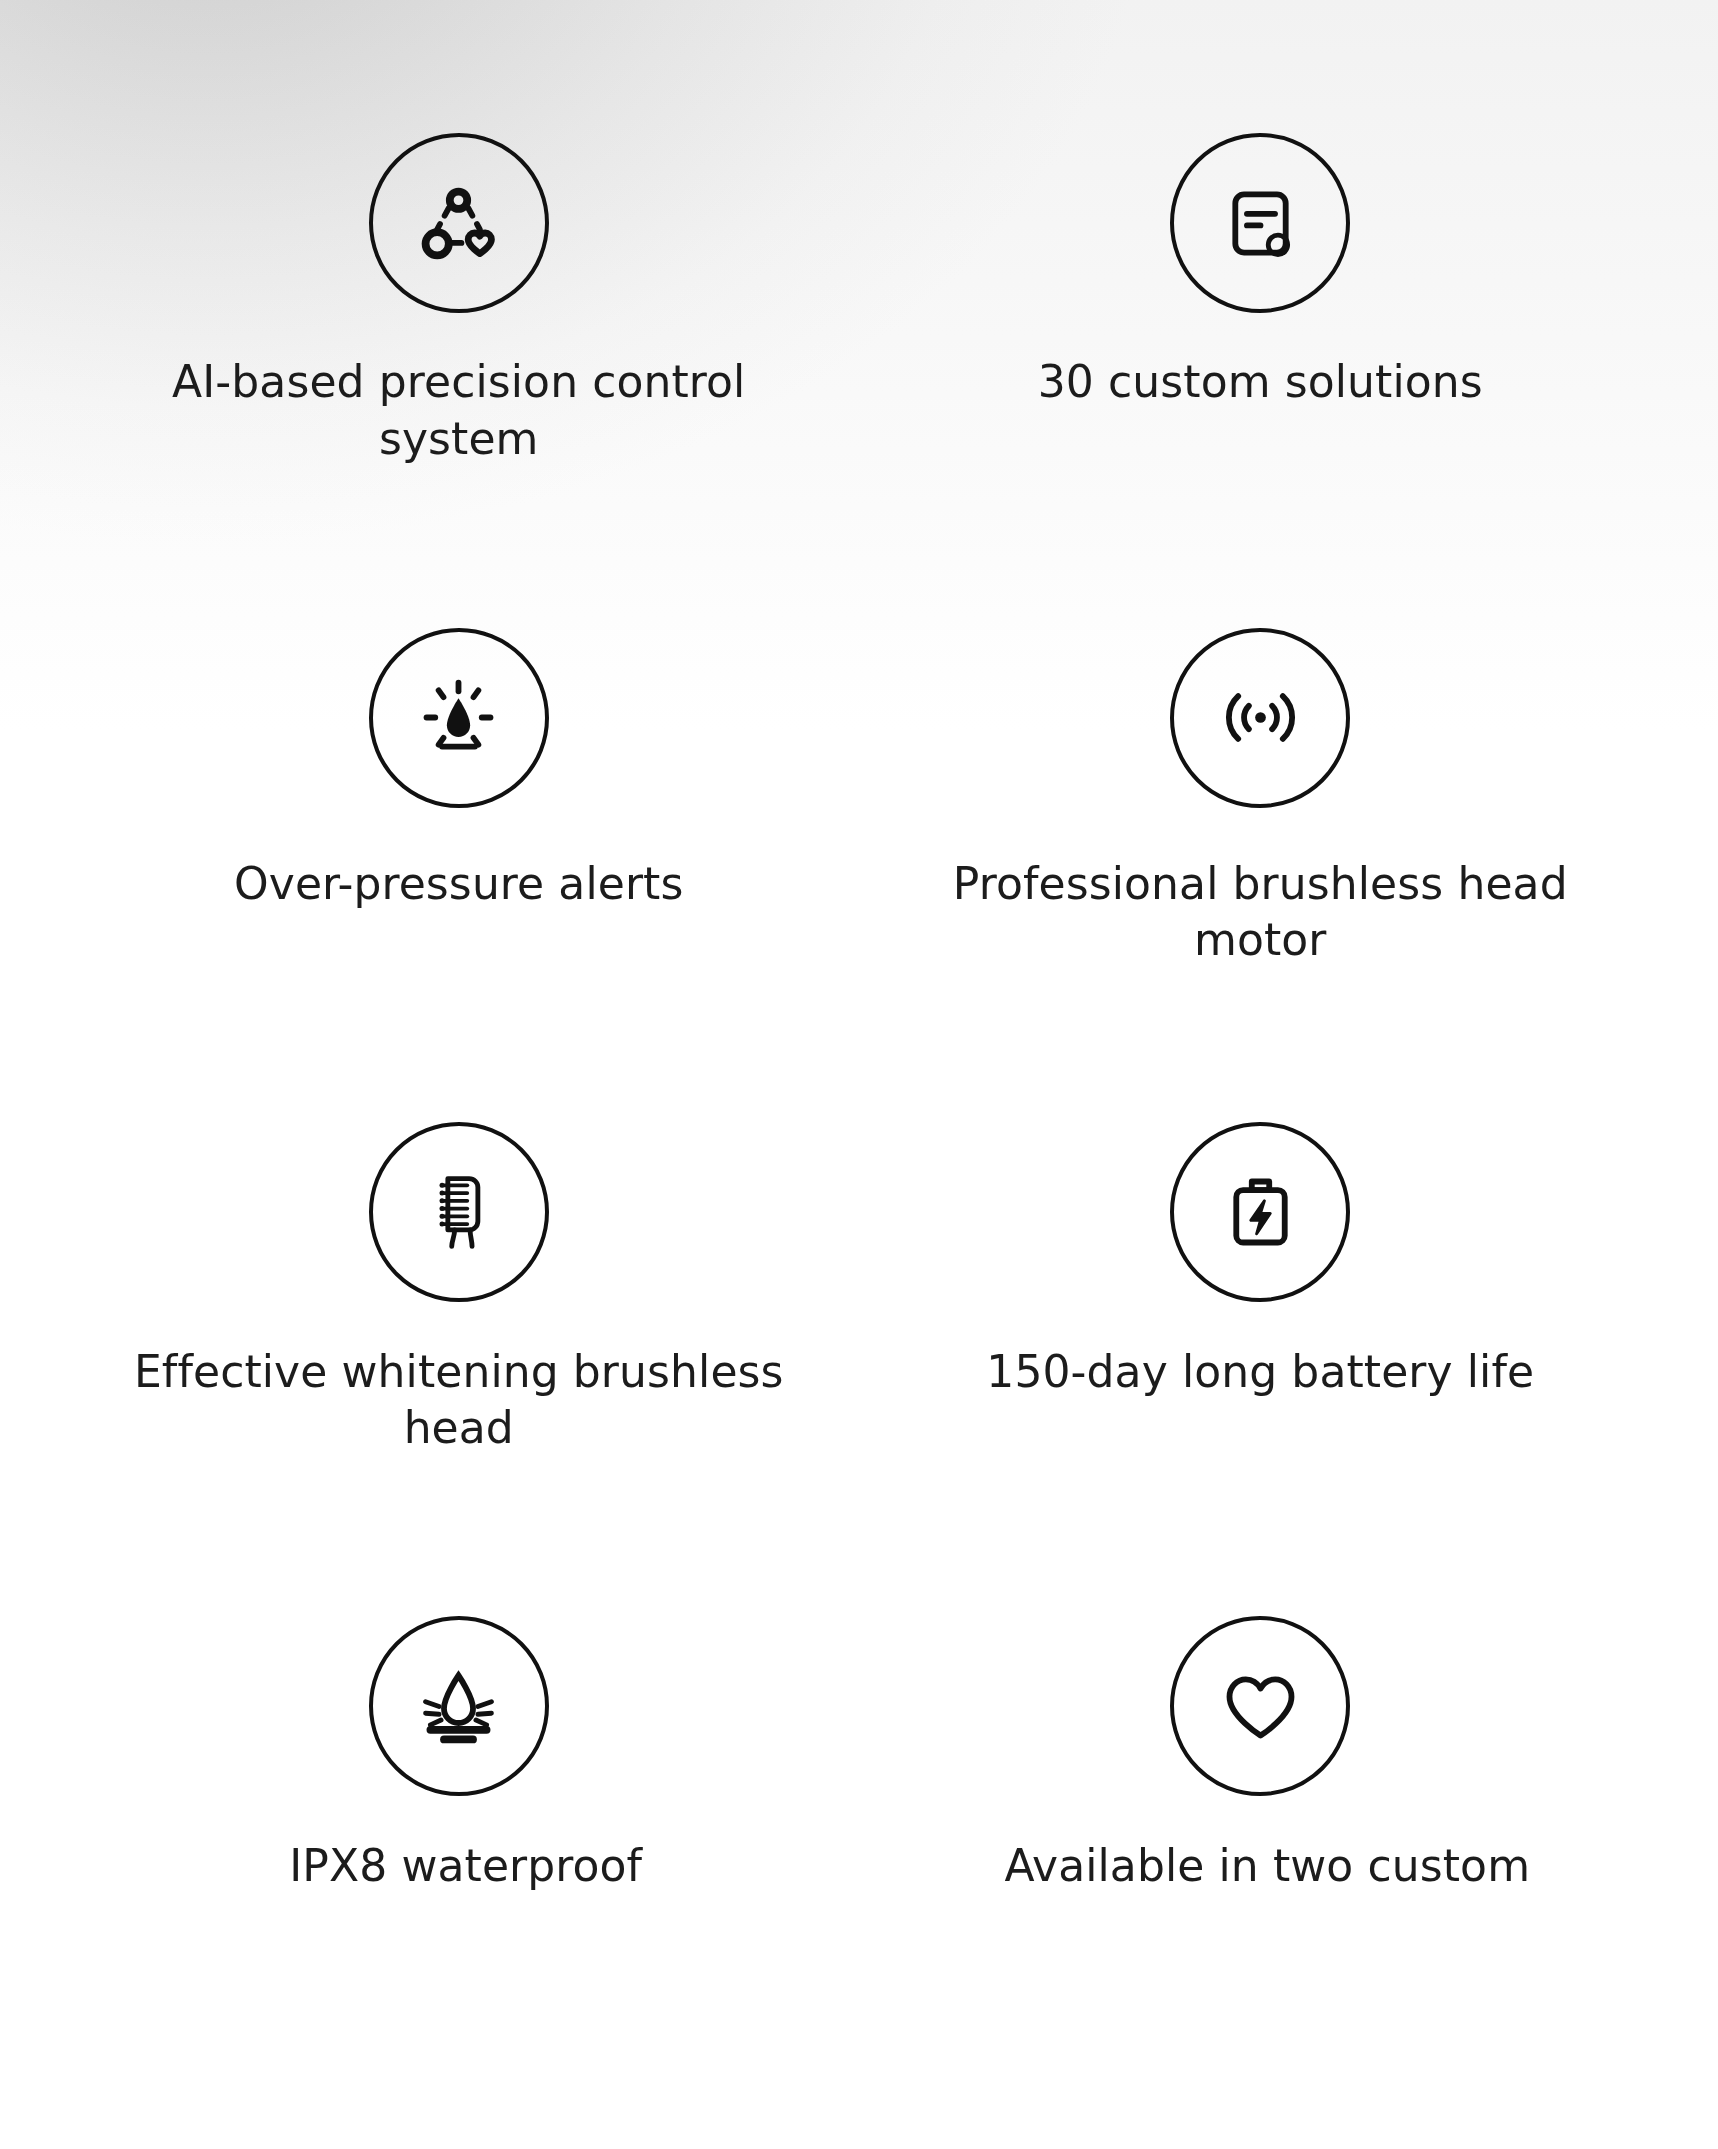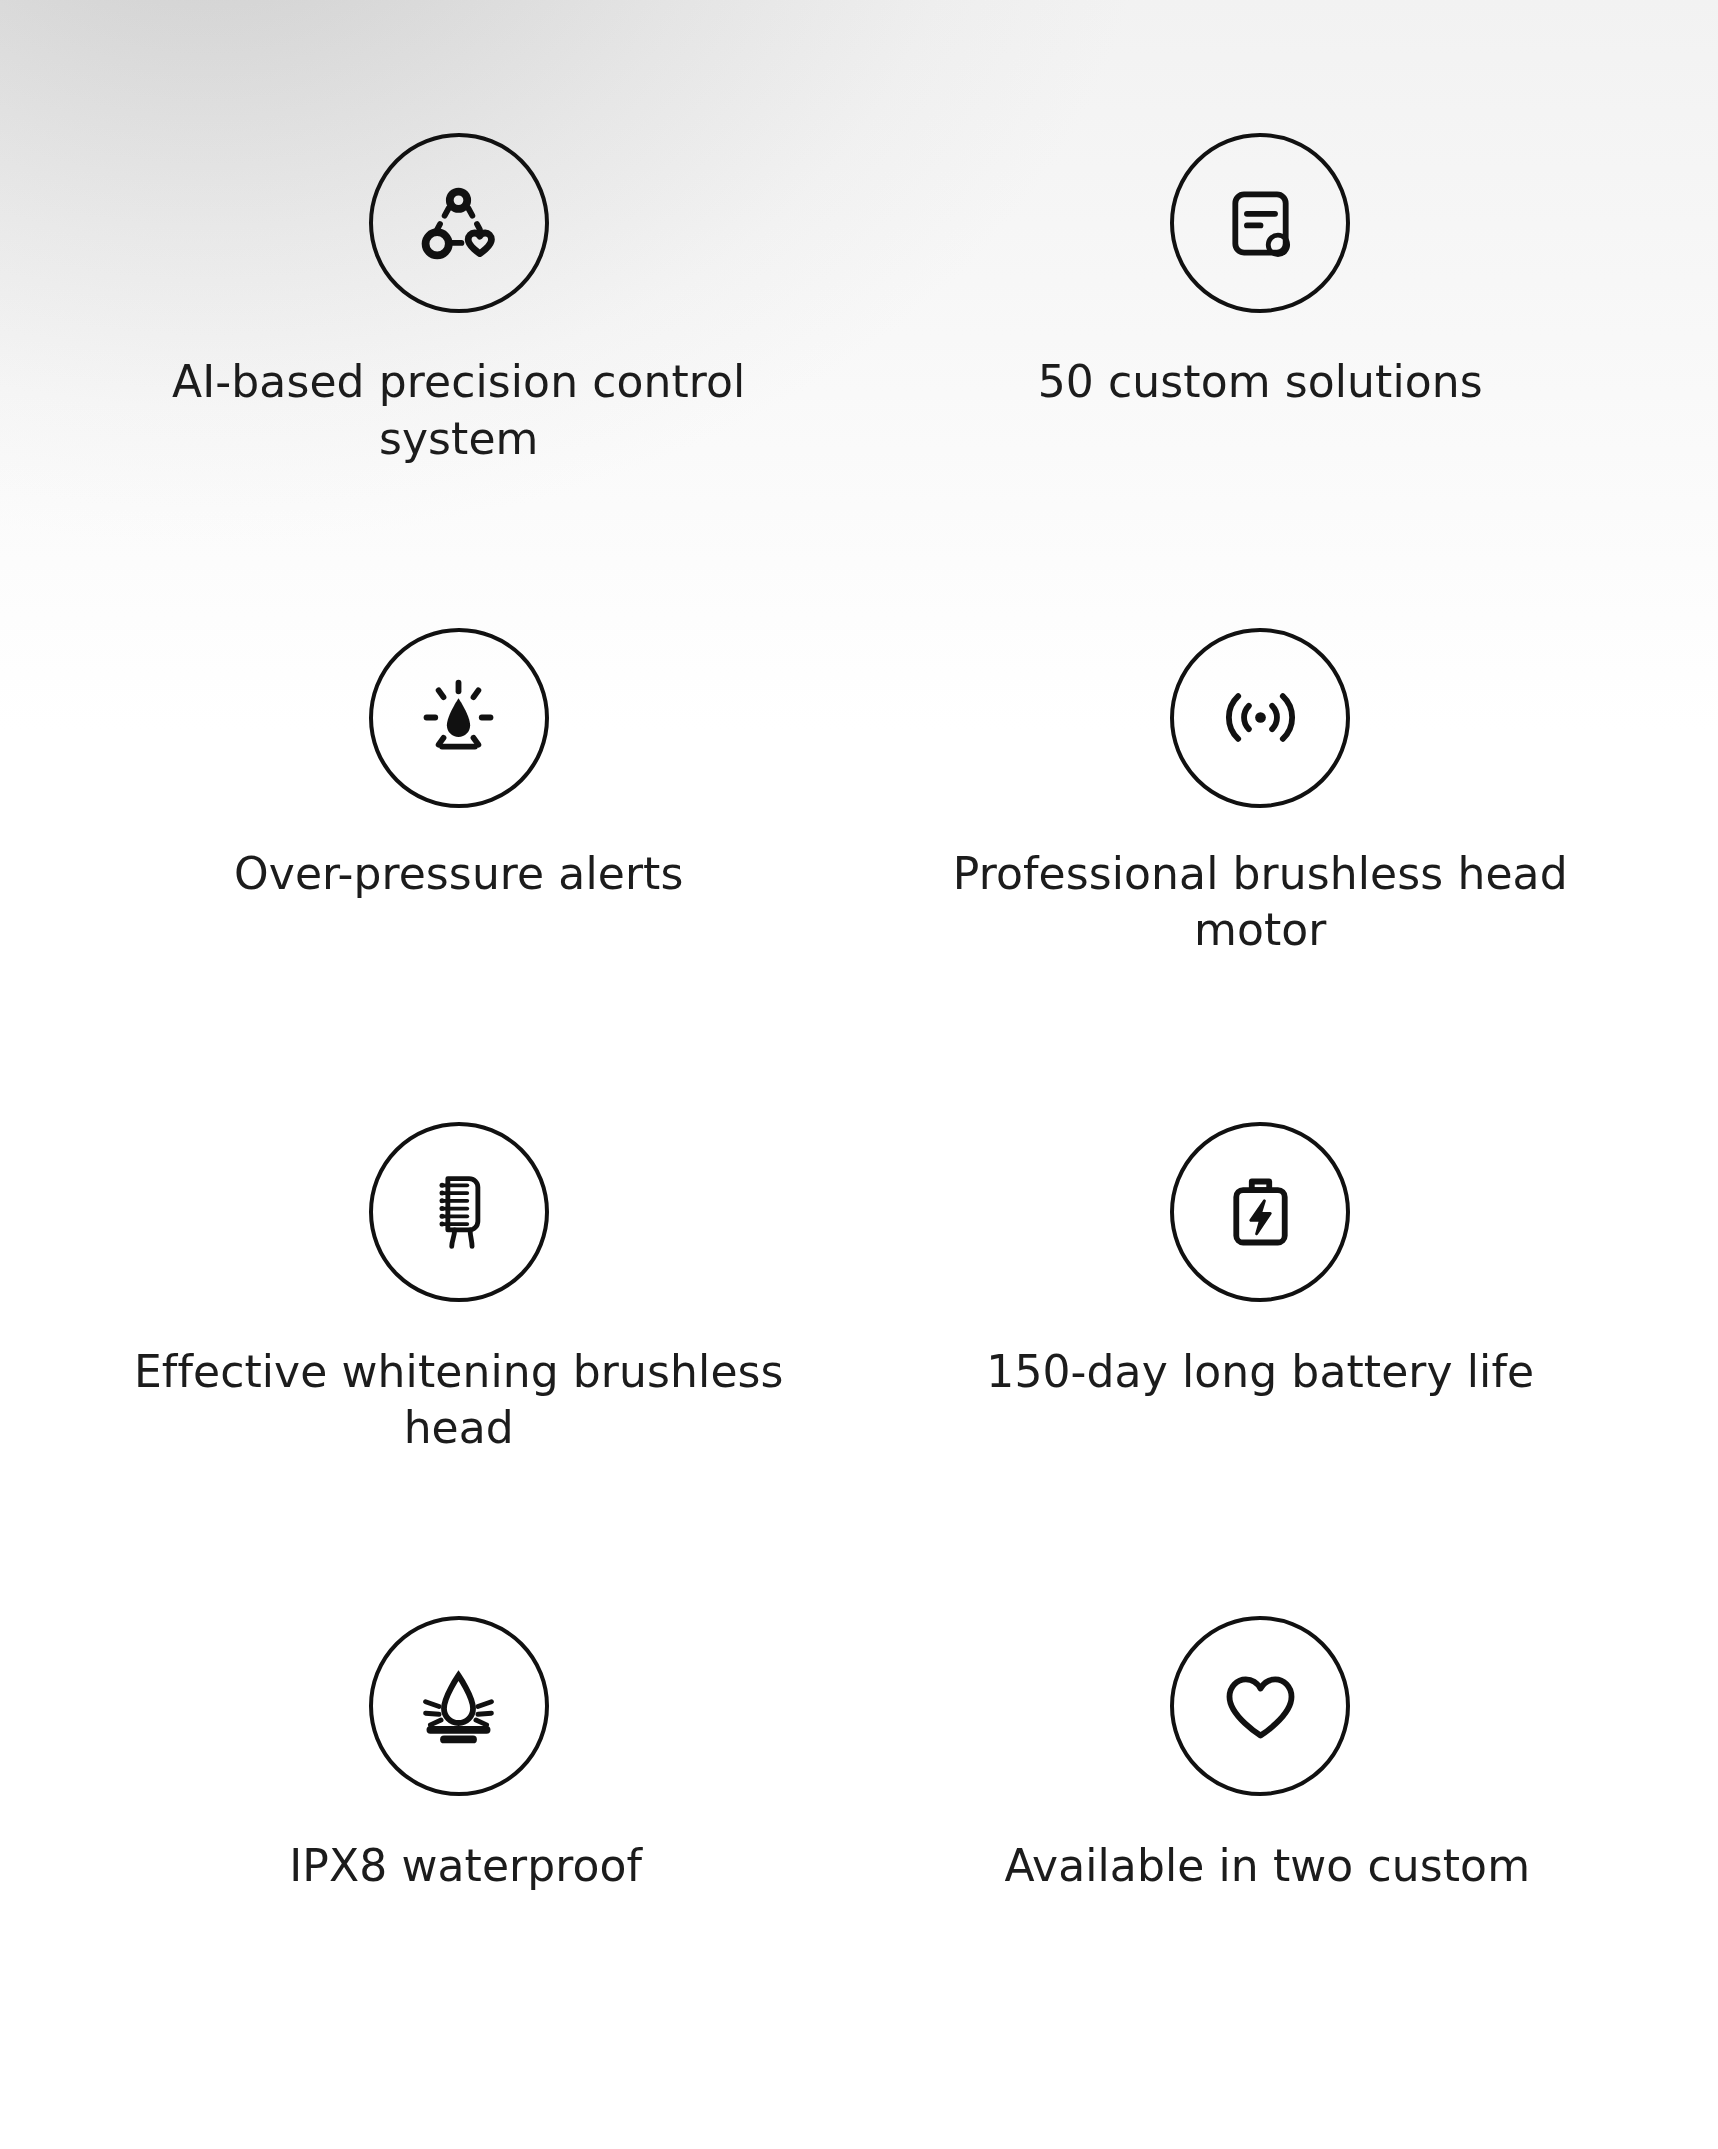--- a/index.html
+++ b/index.html
@@ -69,21 +69,21 @@
     font-size: 44px;
     line-height: 1.28;
     font-weight: 400;
     letter-spacing: 0.1px;
     max-width: 676px;
     font-family: "DejaVu Sans", sans-serif;
   }
 
   
   .row-1 .feature-label { margin-top: 41px; }
-  .row-2 .feature-label { margin-top: 38px; }
+  .row-2 .feature-label { margin-top: 48px; }
   .row-3 .feature-label { margin-top: 42px; }
   .row-4 .feature-label { margin-top: 42px; margin-left: 14px; }
 </style>
 </head>
 <body>
 
 <div id="bg-gradient"></div>
 
 <div id="feature-grid">
 
@@ -107,21 +107,21 @@
 
   <div class="feature-cell row-1">
     <div class="icon-circle">
       <svg width="93" height="93" viewBox="0 0 96 96" fill="none" stroke="#111111" stroke-width="6" stroke-linecap="round" stroke-linejoin="round">
         <rect x="22" y="18" width="52" height="60" rx="9" ry="9"></rect>
         <path d="M34 38 L63 38"></path>
         <path d="M34 50 L48 50"></path>
         <circle cx="66" cy="70" r="10" fill="none" stroke-width="5"></circle>
       </svg>
     </div>
-    <div class="feature-label">50 custom solutions</div>
+    <div class="feature-label">30 custom solutions</div>
   </div>
 
   <div class="feature-cell row-2">
     <div class="icon-circle">
       <svg width="93" height="93" viewBox="0 0 96 96" fill="none" stroke="#111111" stroke-width="6" stroke-linecap="round">
 
         <path d="M48 28 C48 28 60 46 60 56 C60 63 54.6 68 48 68 C41.4 68 36 63 36 56 C36 46 48 28 48 28 Z" fill="#111111" stroke="none"></path>
 
         <path d="M48 12 L48 21"></path>
         <path d="M27.5 20 L32.5 27"></path>

